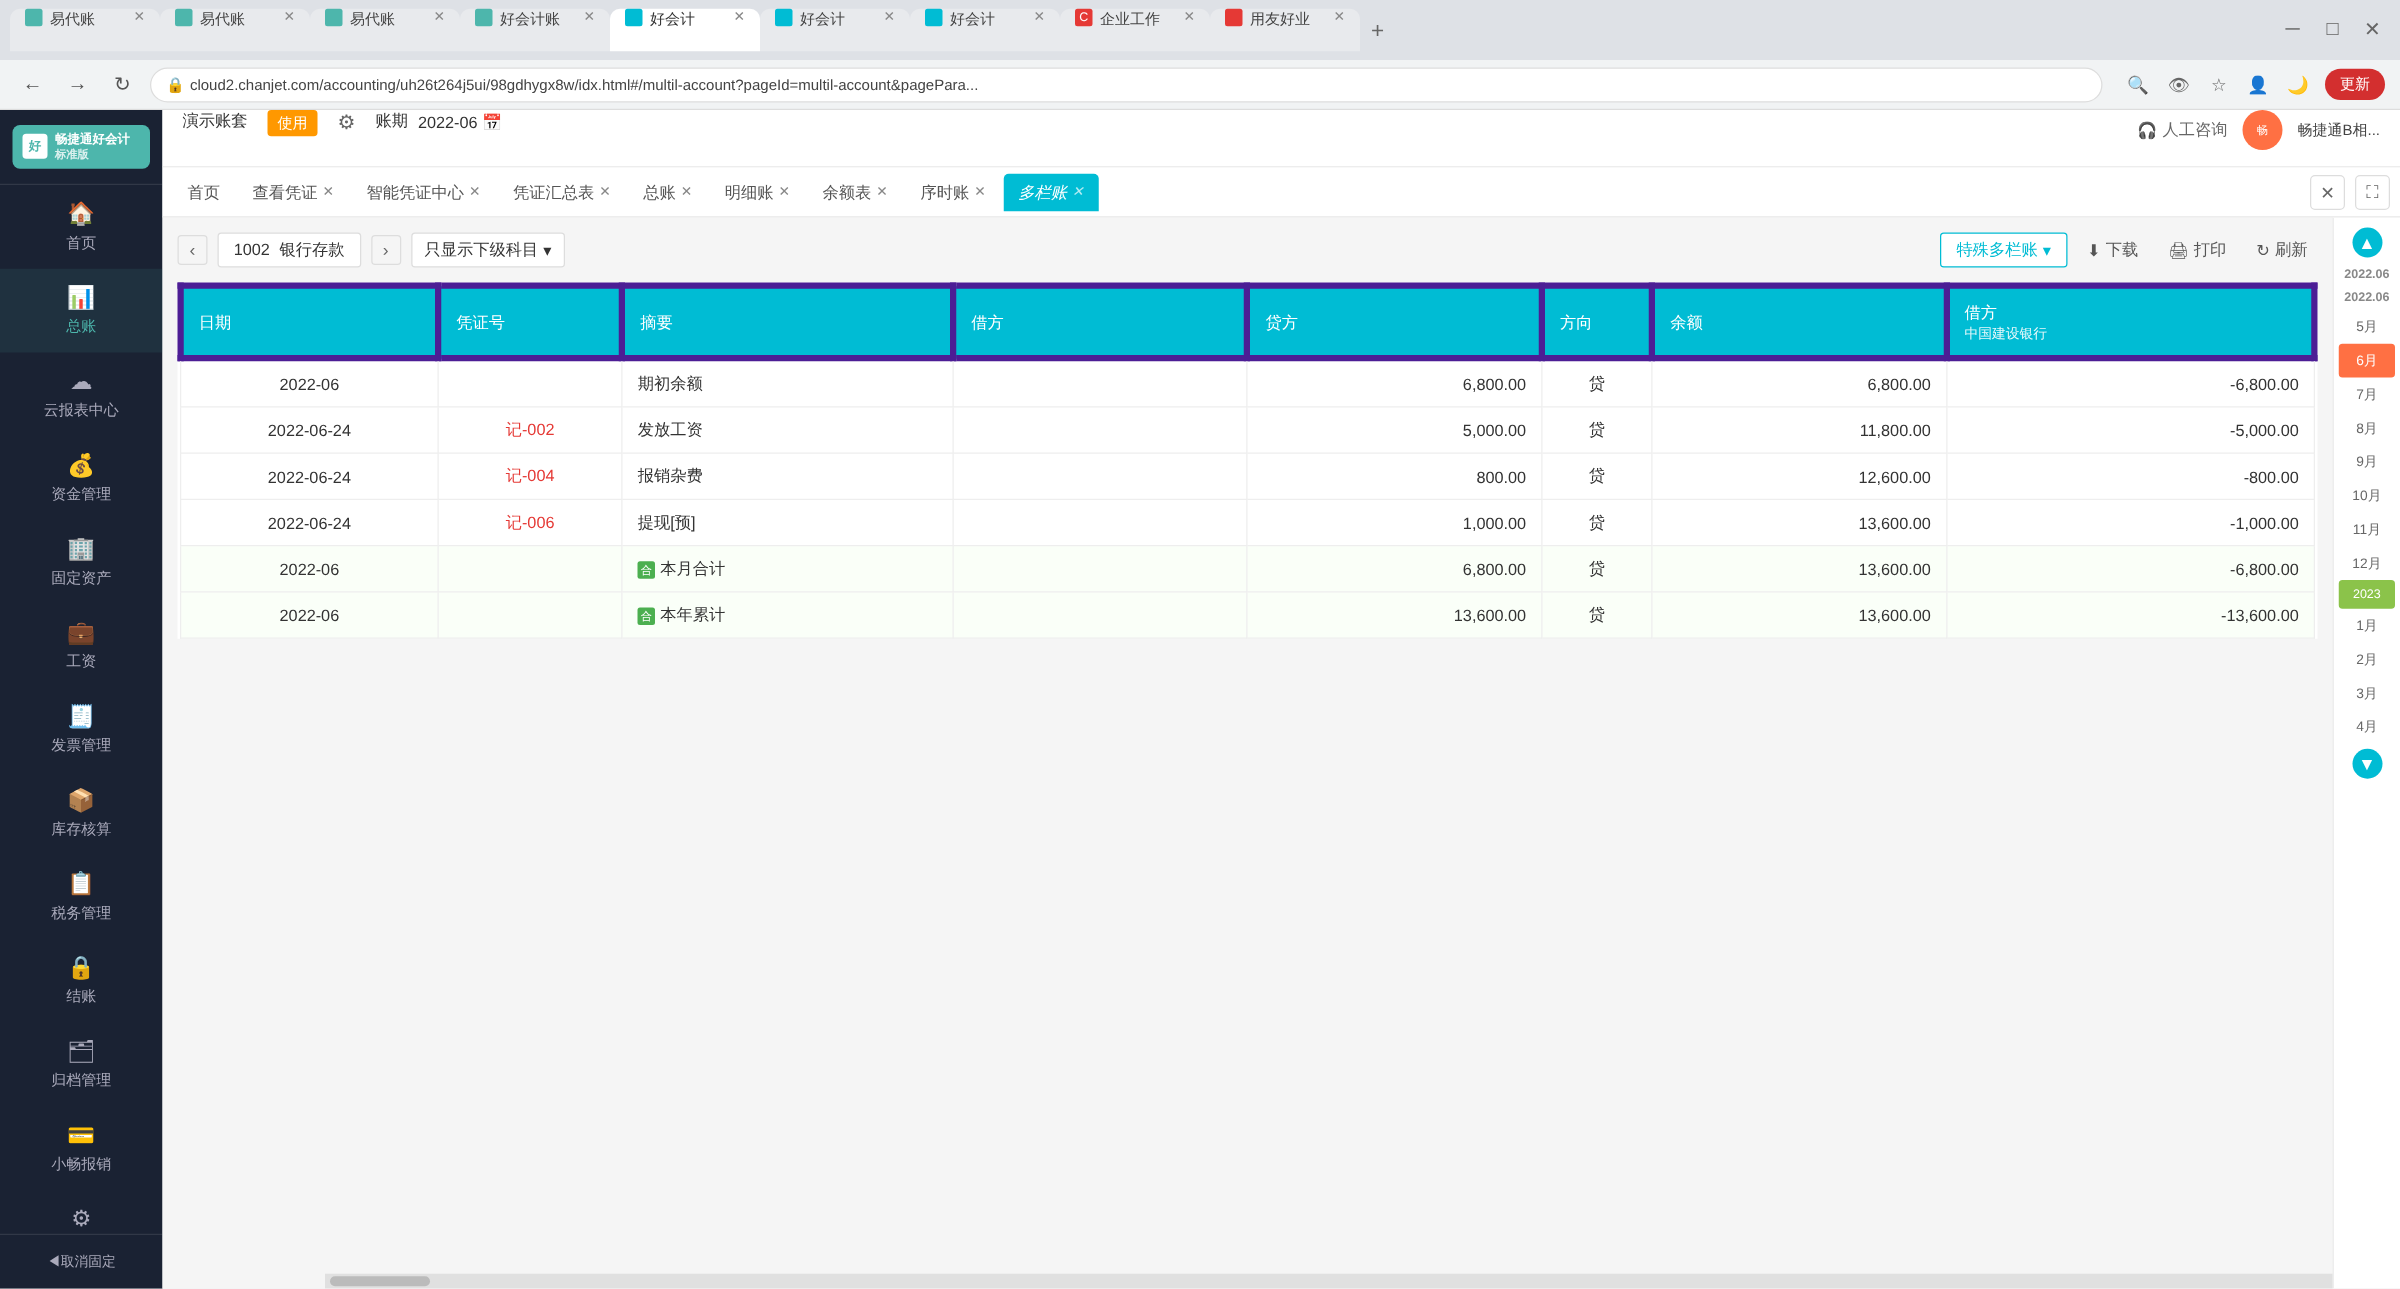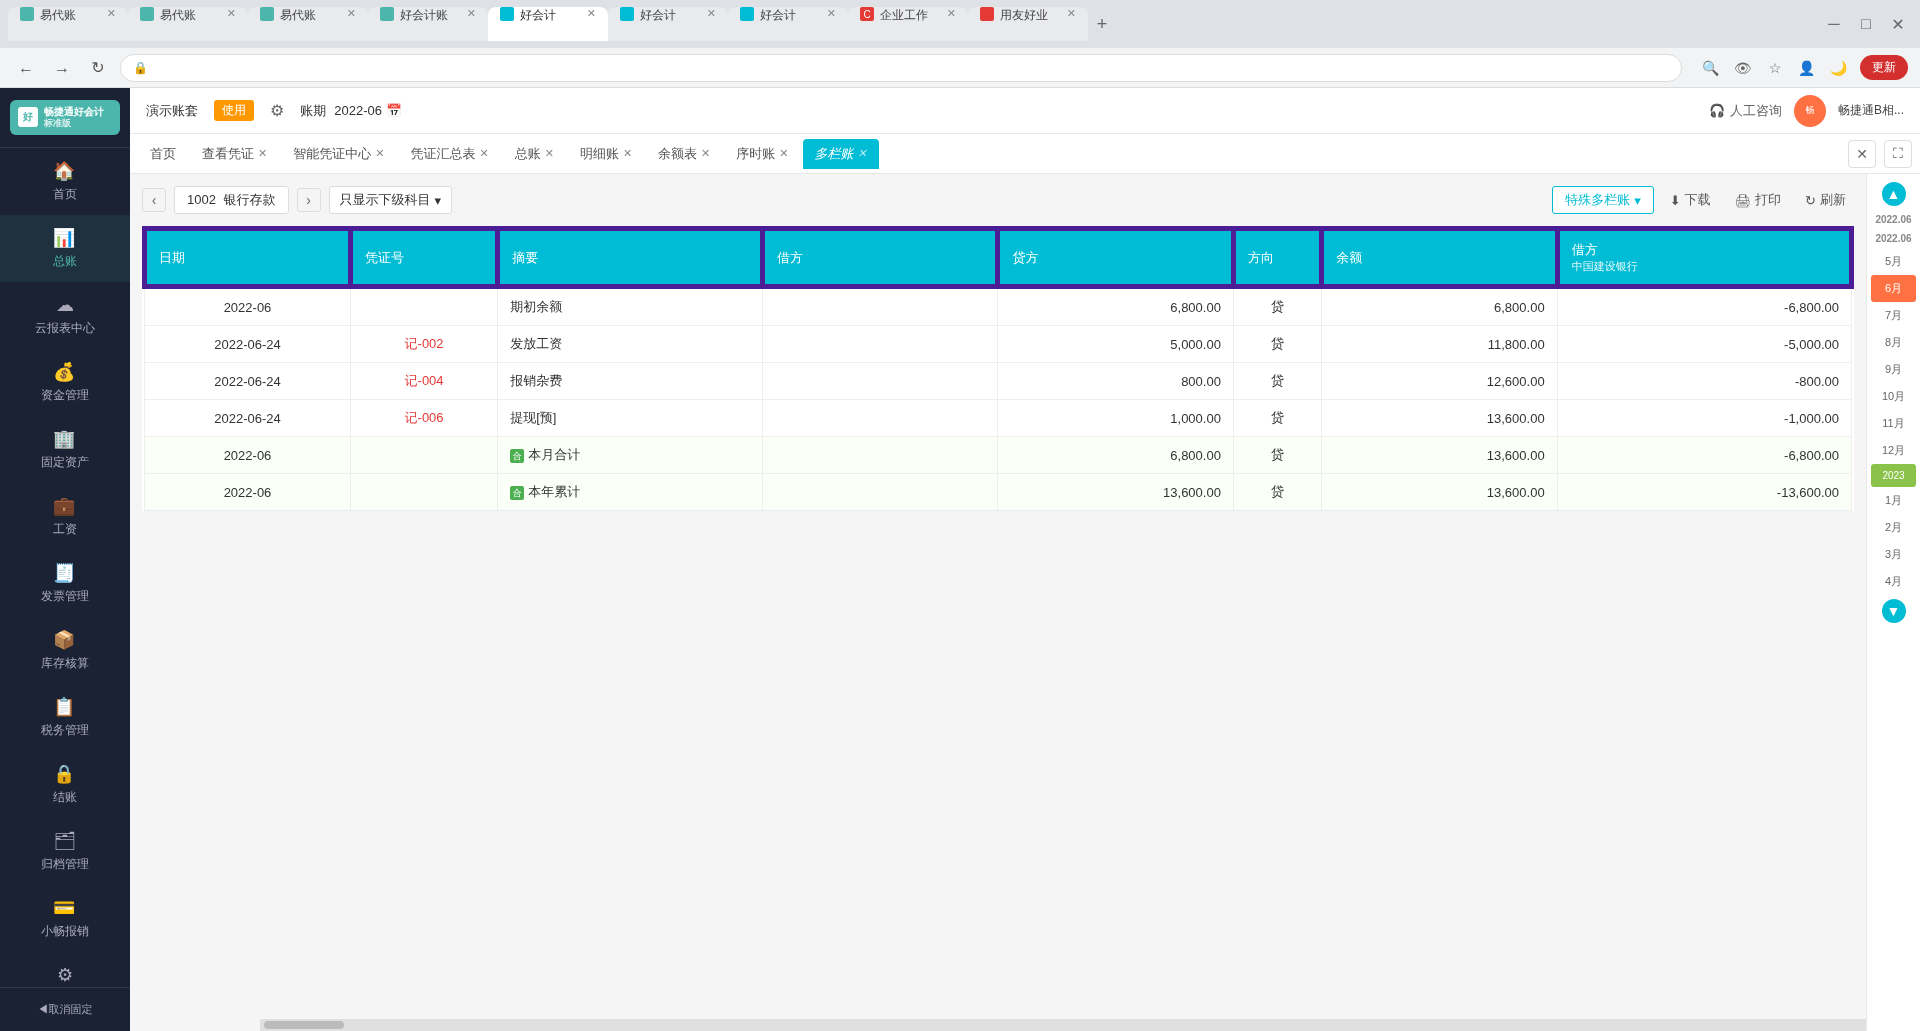--- a/index.html
+++ b/index.html
@@ -36,21 +36,21 @@
     .sidebar-item { display: flex; flex-direction: column; align-items: center; padding: 12px 8px; cursor: pointer; color: #aab; font-size: 12px; gap: 4px; transition: background 0.2s; }
     .sidebar-item.active { color: #4db6ac; background: rgba(77,182,172,0.1); }
     .sidebar-icon { font-size: 18px; }
     .sidebar-bottom { border-top: 1px solid rgba(255,255,255,0.1); padding: 8px; }
     .sidebar-fix { display: flex; align-items: center; justify-content: center; gap: 4px; font-size: 11px; color: #aab; cursor: pointer; padding: 6px; }
 
     
     .main-content { flex: 1; display: flex; flex-direction: column; background: #f5f5f5; overflow: hidden; position: relative; }
 
     
-    .top-bar { background: #fff; border-bottom: 1px solid #e8e8e8; padding: 0 16px; height: 46px; display: flex; align-items: center; gap: 16px; }
+    .top-bar { background: #fff; border-bottom: 1px solid #e8e8e8; padding: 0 16px; height: 46px; display: flex; align-items: flex-start; gap: 16px; }
     .demo-badge { background: #ff9800; color: #fff; padding: 2px 8px; border-radius: 3px; font-size: 12px; }
     .settings-icon { font-size: 16px; color: #666; cursor: pointer; }
     .period-info { display: flex; align-items: center; gap: 4px; font-size: 13px; }
     .top-bar-right { margin-left: auto; display: flex; align-items: center; gap: 12px; }
     .consult-btn { display: flex; align-items: center; gap: 4px; color: #666; font-size: 13px; cursor: pointer; }
     .user-avatar { width: 32px; height: 32px; background: #ff7043; border-radius: 50%; display: flex; align-items: center; justify-content: center; color: #fff; font-size: 11px; cursor: pointer; }
     .user-name { font-size: 12px; color: #444; }
 
     
     .tab-nav { background: #fff; border-bottom: 1px solid #e8e8e8; display: flex; align-items: center; padding: 0 8px; height: 40px; gap: 2px; }
@@ -156,20 +156,21 @@
     <div class="tab-ctrl-btn">✕</div>
   </div>
 </div>
 
 <div class="address-bar">
   <div class="nav-btn">←</div>
   <div class="nav-btn">→</div>
   <div class="nav-btn">↻</div>
   <div class="url-bar">
     <span style="color:#888; margin-right:4px;">🔒</span>
+    <span style="font-size:12px;">cloud2.chanjet.com/accounting/uh26t264j5ui/98gdhygx8w/idx.html#/multil-account?pageId=multil-account&amp;pagePara...</span>
   </div>
   <div class="addr-icons">
     <div class="addr-icon">🔍</div>
     <div class="addr-icon">👁</div>
     <div class="addr-icon">☆</div>
     <div class="addr-icon">👤</div>
     <div class="addr-icon">🌙</div>
   </div>
   <div class="update-btn">更新</div>
 </div>

